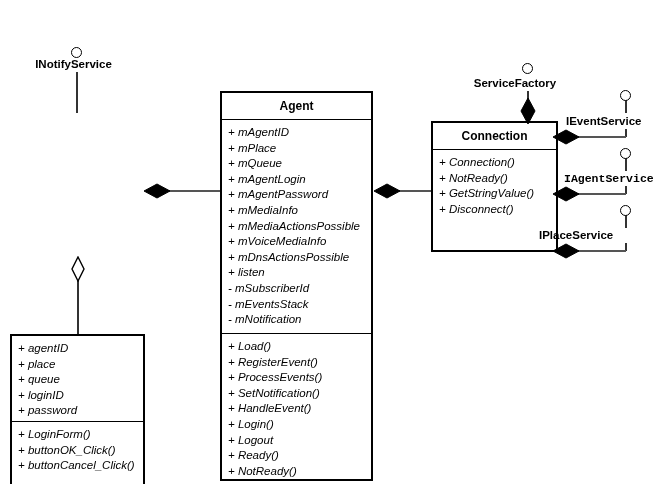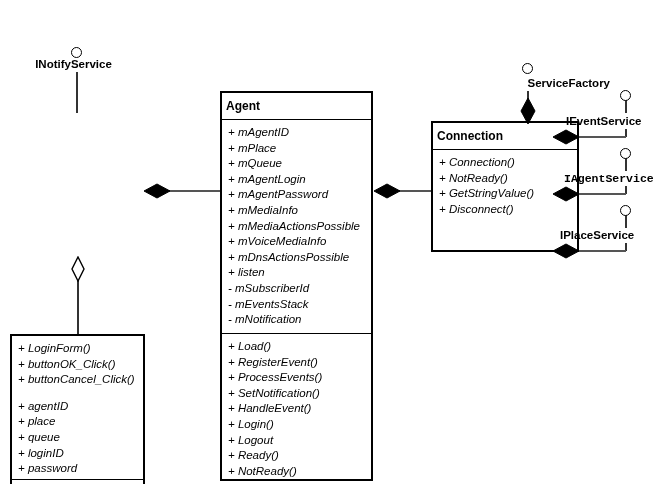--- a/index.html
+++ b/index.html
@@ -22,21 +22,21 @@
   .uml-class {
     position: absolute;
     box-sizing: border-box;
     border: 2px solid #000000;
     background: #ffffff;
     z-index: 5;
   }
   .uml-class .cls-name {
     box-sizing: border-box;
     border-bottom: 1px solid #000000;
-    text-align: left;
+    text-align: center;
     font-weight: bold;
     font-size: 12px;
     color: #000000;
     padding: 6px 4px 6px 4px;
     line-height: 14px;
   }
   .uml-class .cls-compartment {
     box-sizing: border-box;
     padding: 5px 4px 6px 6px;
   }
@@ -117,31 +117,31 @@
 
 
   <div class="diamond-hollow" style="left:70px; top:213px;">
     <svg width="16" height="26" viewBox="0 0 16 26">
       <polygon points="8,1 14,13 8,25 2,13" fill="#ffffff" stroke="#000000" stroke-width="1.4"></polygon>
     </svg>
   </div>
   <div class="vline thin" style="left:77px; top:237px; height:54px;"></div>
 
   <div class="uml-class" style="left:10px; top:291px; width:135px; height:185px;">
-    <div class="cls-compartment">
-      <div class="member">+ LoginForm()</div>
-      <div class="member">+ buttonOK_Click()</div>
-      <div class="member">+ buttonCancel_Click()</div>
-    </div>
     <div class="cls-compartment with-rule" style="height:86px;">
       <div class="member">+ agentID</div>
       <div class="member">+ place</div>
       <div class="member">+ queue</div>
       <div class="member">+ loginID</div>
       <div class="member">+ password</div>
+    </div>
+    <div class="cls-compartment">
+      <div class="member">+ LoginForm()</div>
+      <div class="member">+ buttonOK_Click()</div>
+      <div class="member">+ buttonCancel_Click()</div>
     </div>
   </div>
 
   <div class="hline" style="left:156px; top:147px; width:64px;"></div>
   <div class="diamond-filled" style="left:143px; top:140px;">
     <svg width="28" height="16" viewBox="0 0 28 16">
       <polygon points="1,8 14,1 27,8 14,15" fill="#000000" stroke="#000000" stroke-width="1"></polygon>
     </svg>
   </div>
 
@@ -176,29 +176,29 @@
   </div>
 
   <div class="hline" style="left:386px; top:147px; width:45px;"></div>
   <div class="diamond-filled" style="left:373px; top:140px;">
     <svg width="28" height="16" viewBox="0 0 28 16">
       <polygon points="1,8 14,1 27,8 14,15" fill="#000000" stroke="#000000" stroke-width="1"></polygon>
     </svg>
   </div>
 
   <div class="lollipop-circle" style="left:522px; top:20px;"></div>
-  <div class="iface-label center" style="left:460px; top:34px; width:150px;text-align:right;">ServiceFactory</div>
+  <div class="iface-label center" style="left:440px; top:34px; width:150px;">ServiceFactory</div>
   <div class="vline thin" style="left:527px; top:48px; height:32px;"></div>
   <div class="diamond-filled" style="left:520px; top:54px;">
     <svg width="16" height="28" viewBox="0 0 16 28">
       <polygon points="8,1 15,14 8,27 1,14" fill="#000000" stroke="#000000" stroke-width="1"></polygon>
     </svg>
   </div>
 
-  <div class="uml-class" style="left:431px; top:78px; width:148px; height:131px;">
+  <div class="uml-class" style="left:431px; top:78px; width:127px; height:131px;">
     <div class="cls-name">Connection</div>
     <div class="cls-compartment">
       <div class="member">+ Connection()</div>
       <div class="member">+ NotReady()</div>
       <div class="member">+ GetStringValue()</div>
       <div class="member">+ Disconnect()</div>
     </div>
   </div>
 
   <div class="lollipop-circle" style="left:620px; top:47px;"></div>
@@ -218,21 +218,21 @@
   <div class="vline thin" style="left:625px; top:143px; height:8px;"></div>
   <div class="hline" style="left:565px; top:150px; width:61px;"></div>
   <div class="diamond-filled" style="left:552px; top:143px;">
     <svg width="28" height="16" viewBox="0 0 28 16">
       <polygon points="1,8 14,1 27,8 14,15" fill="#000000" stroke="#000000" stroke-width="1"></polygon>
     </svg>
   </div>
 
   <div class="lollipop-circle" style="left:620px; top:162px;"></div>
   <div class="vline thin" style="left:625px; top:172px; height:13px;"></div>
-  <div class="iface-label" style="left:560px; top:186px;">IPlaceService</div>
+  <div class="iface-label" style="left:539px; top:186px;">IPlaceService</div>
   <div class="vline thin" style="left:625px; top:200px; height:8px;"></div>
   <div class="hline" style="left:565px; top:207px; width:61px;"></div>
   <div class="diamond-filled" style="left:552px; top:200px;">
     <svg width="28" height="16" viewBox="0 0 28 16">
       <polygon points="1,8 14,1 27,8 14,15" fill="#000000" stroke="#000000" stroke-width="1"></polygon>
     </svg>
   </div>
 
 </div>
 

